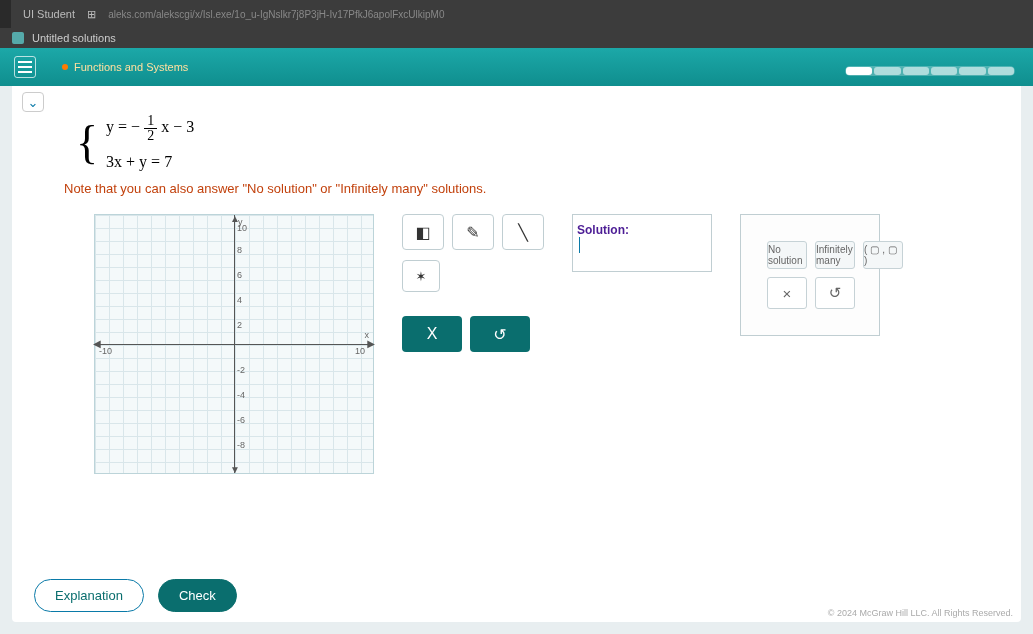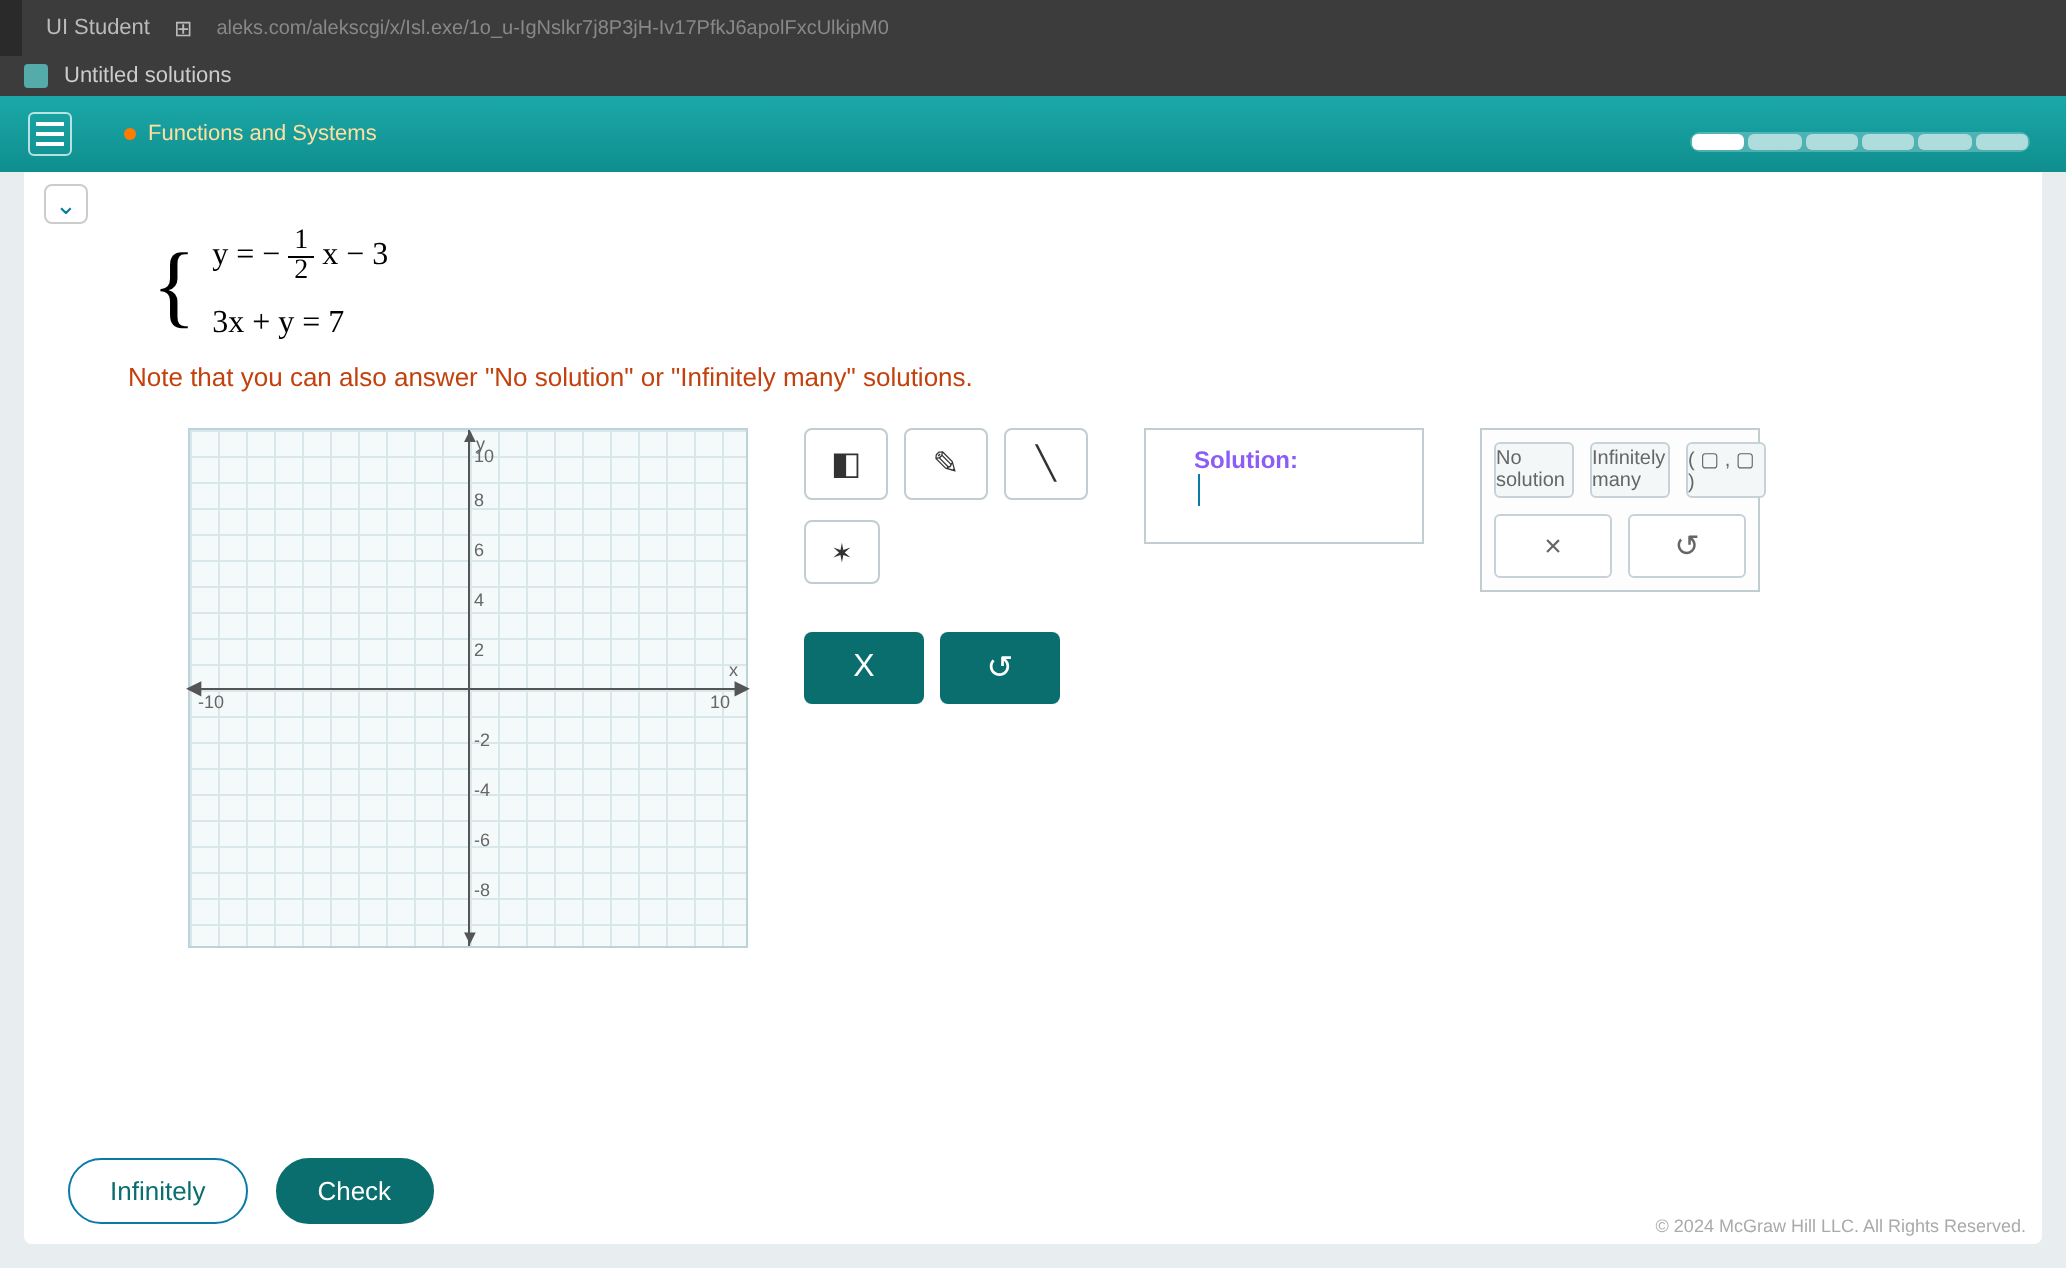--- a/index.html
+++ b/index.html
@@ -117,27 +117,27 @@
     background:#fff;display:flex;align-items:center;justify-content:center;
     font-size:16px;color:#333;cursor:pointer;
   }
   .tool-btn.small{width:38px;height:32px;font-size:13px;}
   .action-btn {
     width:60px;height:36px;border:none;border-radius:4px;
     background:#0a6e6e;color:#fff;font-size:16px;
     display:flex;align-items:center;justify-content:center;cursor:pointer;
   }
   .solution-panel {
-    border:1px solid #c0ced2; padding:8px 24px;
-    width: 140px; height:58px; font-size:12px;color:#8b5cf6;
+    border:1px solid #c0ced2; padding:8px 4px;
+    width: 140px; height:58px; font-size:12px;color:#4c1d95;
   }
   .solution-panel b { font-weight:bold;}
   .cursor-blink{display:inline-block;width:1px;height:16px;background:#0a7aa8;vertical-align:middle;margin-left:2px;}
   .right-tool-panel {
-    border:1px solid #c0ced2;padding:6px;display:flex;flex-direction:column;gap:8px;width:140px;
+    border:1px solid #c0ced2;padding:26px;display:flex;flex-direction:column;gap:8px;width:140px;
     background:#fdfdfd;
   }
   .mini-btn {
     flex:1;min-width:40px;height:28px;border:1px solid #c6d2d6;border-radius:3px;
     font-size:10px;color:#666;display:flex;align-items:center;justify-content:center;
     background:#f4f7f8;cursor:pointer;
   }
   .mini-btn.big{height:32px;font-size:15px;background:#fff;}
   .footer {
     position:absolute;left:22px;right:22px;bottom:10px;
@@ -280,18 +280,18 @@
             <span>×</span>
           </div>
           <div class="mini-btn big">
             <span>↺</span>
           </div>
         </div>
       </div>
     </div>
 
     <div class="footer">
-      <button class="btn outline">Infinitely</button>
+      <button class="btn outline">Explanation</button>
       <button class="btn solid">Check</button>
     </div>
     <div class="copyright">© 2024 McGraw Hill LLC. All Rights Reserved.</div>
   </div>
 </div>
 
 </body></html>

